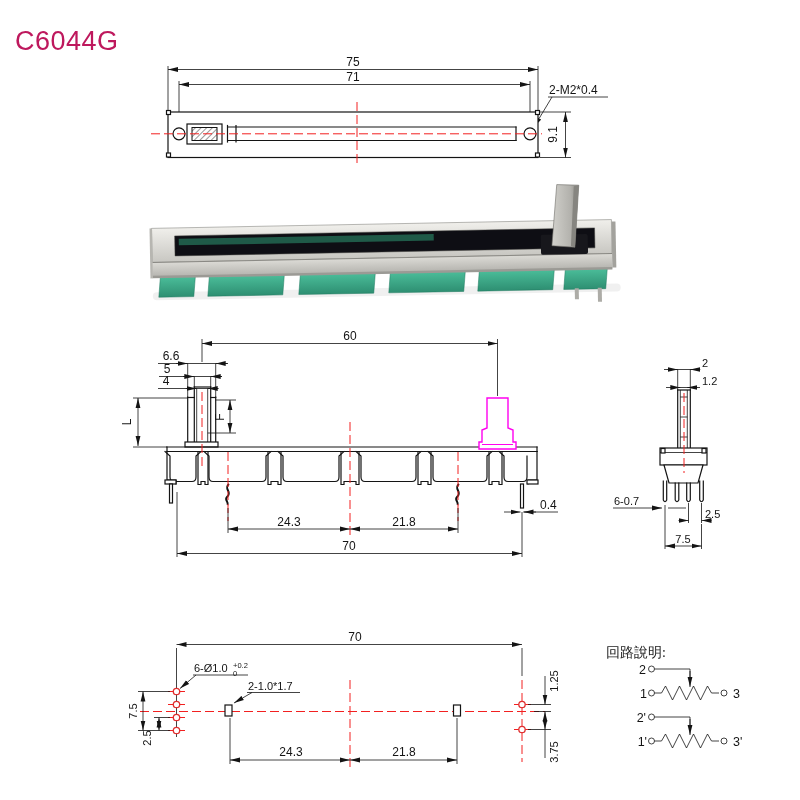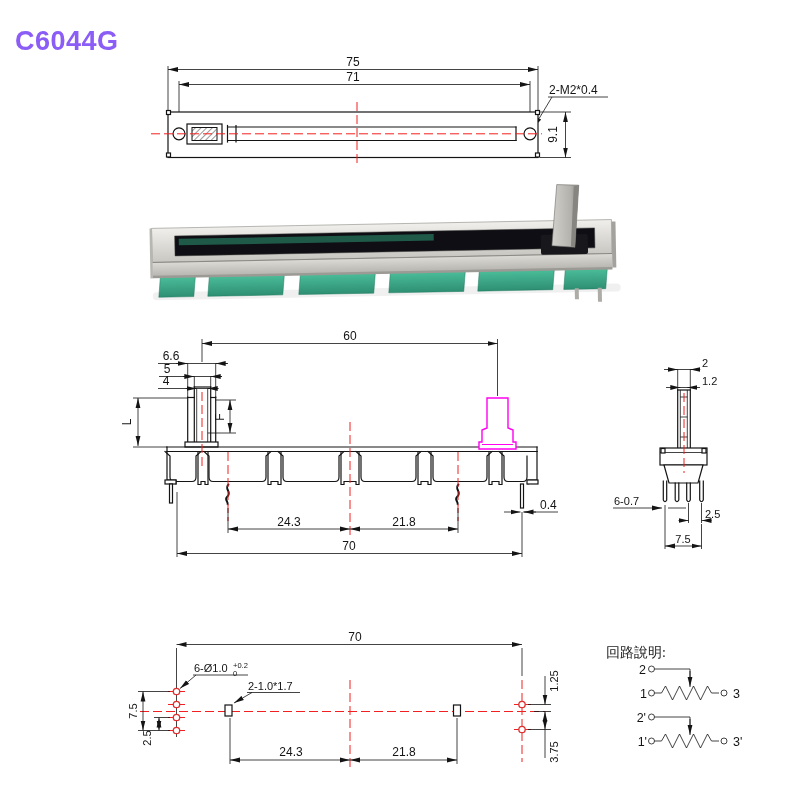--- a/index.html
+++ b/index.html
@@ -1,18 +1,18 @@
 <!DOCTYPE html>
 <html><head>
 <meta charset="utf-8">
 <style>
   html,body{margin:0;padding:0;background:#ffffff;}
   .page{position:relative;width:800px;height:800px;background:#fff;overflow:hidden;
         font-family:"Liberation Sans",sans-serif;}
-  .title{position:absolute;left:15px;top:26px;font-size:27px;font-weight:700;color:#8b5cf6;
+  .title{position:absolute;left:15px;top:26px;font-size:27px;font-weight:400;color:#be185d;
          letter-spacing:.5px;font-family:"Liberation Sans",sans-serif;}
   svg{position:absolute;left:0;top:0;}
   .ln{stroke:#141414;stroke-width:1.2;fill:none;stroke-linecap:square;}
   .tn{stroke:#141414;stroke-width:0.8;fill:none;stroke-linecap:butt;}
   .wf{stroke:#141414;stroke-width:1.2;fill:#ffffff;}
   .red{stroke:#f22020;stroke-width:1;fill:none;stroke-dasharray:9 4;}
   .redt{stroke:#f22020;stroke-width:1;fill:none;}
   .mag{stroke:#ff00f0;stroke-width:1.4;fill:#ffffff;}
   .t{font-family:"Liberation Sans",sans-serif;font-size:12px;fill:#141414;}
   .ts{font-family:"Liberation Sans",sans-serif;font-size:11px;fill:#141414;}

